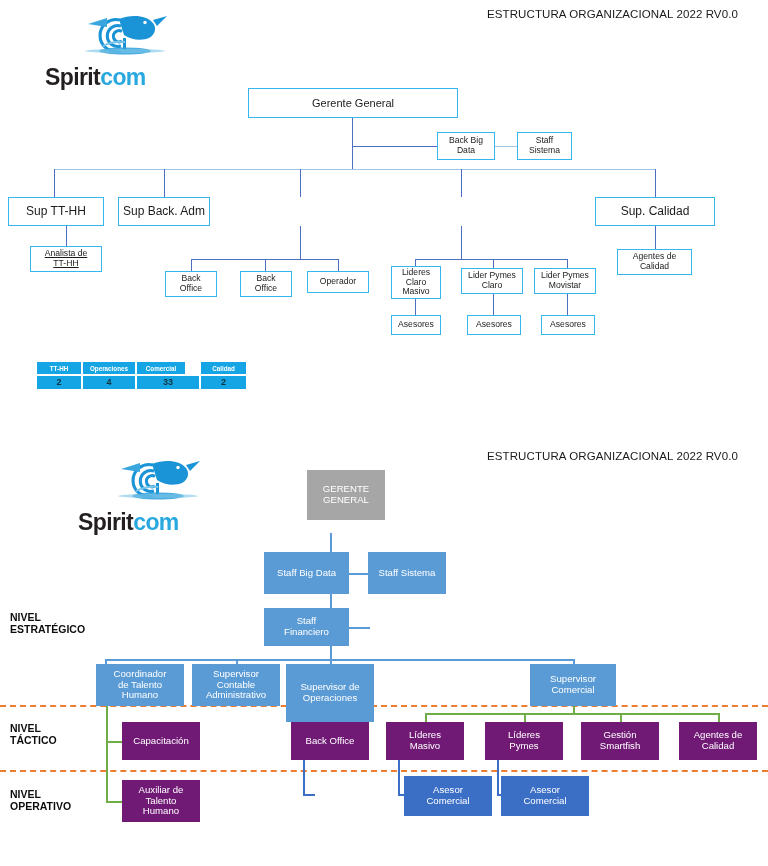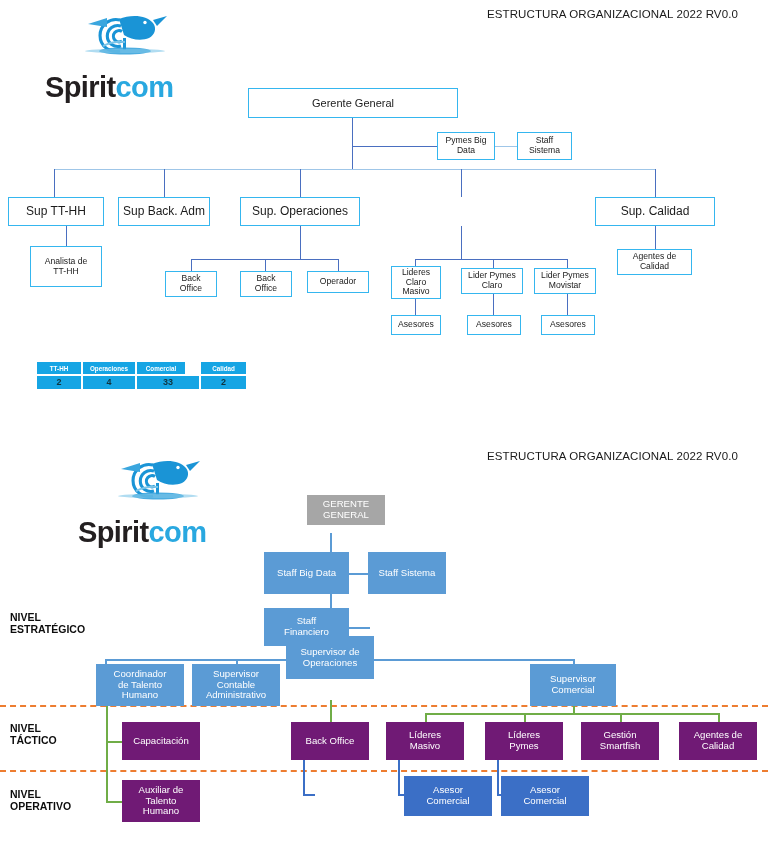--- a/index.html
+++ b/index.html
@@ -23,22 +23,22 @@
     letter-spacing: .1px;
     color: #1a1a1a;
     font-family: "Liberation Sans", sans-serif;
     white-space: nowrap;
   }
 
   
   .logo { position: absolute; }
   .logo-word {
     position: absolute;
-    left: 0; top: 61px;
-    font-size: 29px;
+    left: 0; top: 54px;
+    font-size: 23px;
     font-weight: 600;
     letter-spacing: -0.6px;
     white-space: nowrap;
     font-family: "Liberation Sans", sans-serif;
   }
   .logo-word .s1 { color: #231f20; }
   .logo-word .s2 { color: #29a8e0; }
 
   
   .c1box {
@@ -181,31 +181,30 @@
   <div class="ln v" style="left:493px; top:259px; height:9px;"></div>
   <div class="ln v" style="left:567px; top:259px; height:11px;"></div>
   <div class="ln v" style="left:415px; top:299px; height:16px;"></div>
   <div class="ln v" style="left:493px; top:294px; height:21px;"></div>
   <div class="ln v" style="left:567px; top:294px; height:21px;"></div>
 
   <div class="ln v" style="left:655px; top:226px; height:23px;"></div>
 
   <div class="c1box big" style="left:248px; top:88px; width:210px; height:30px;">Gerente General</div>
 
-  <div class="c1box" style="left:437px; top:132px; width:58px; height:28px; white-space:pre-line;">Pymes Big
+  <div class="c1box" style="left:437px; top:132px; width:58px; height:28px; white-space:pre-line;">Back Big
 Data</div>
   <div class="c1box" style="left:517px; top:132px; width:55px; height:28px; white-space:pre-line;">Staff
 Sistema</div>
 
   <div class="c1box mid" style="left:8px; top:197px; width:96px; height:29px;">Sup TT-HH</div>
   <div class="c1box mid" style="left:118px; top:197px; width:92px; height:29px;">Sup Back. Adm</div>
-  <div class="c1box mid" style="left:240px; top:197px; width:120px; height:29px;">Sup. Operaciones</div>
   <div class="c1box mid" style="left:595px; top:197px; width:120px; height:29px;">Sup. Calidad</div>
 
-  <div class="c1box" style="left:30px; top:246px; width:72px; height:41px; white-space:pre-line;">Analista de
+  <div class="c1box" style="left:30px; top:246px; width:72px; height:26px; white-space:pre-line;text-decoration:underline;">Analista de
 TT-HH</div>
 
   <div class="c1box" style="left:165px; top:271px; width:52px; height:26px; white-space:pre-line;">Back
 Office</div>
   <div class="c1box" style="left:240px; top:271px; width:52px; height:26px; white-space:pre-line;">Back
 Office</div>
   <div class="c1box" style="left:307px; top:271px; width:62px; height:22px;">Operador</div>
 
   <div class="c1box" style="left:391px; top:266px; width:50px; height:33px; white-space:pre-line;">Lideres
 Claro
@@ -297,35 +296,35 @@
   <div class="ln2 v green" style="left:718px; top:713px; height:10px;"></div>
   <div class="ln2 v green" style="left:573px; top:700px; height:13px;"></div>
 
   <div class="ln2 v dblue" style="left:303px; top:760px; height:35px;"></div>
   <div class="ln2 h dblue" style="left:303px; top:794px; width:12px;"></div>
   <div class="ln2 v dblue" style="left:398px; top:760px; height:35px;"></div>
   <div class="ln2 h dblue" style="left:398px; top:794px; width:12px;"></div>
   <div class="ln2 v dblue" style="left:497px; top:760px; height:35px;"></div>
   <div class="ln2 h dblue" style="left:497px; top:794px; width:12px;"></div>
 
-  <div class="c2box gray" style="left:307px; top:495px; width:78px; height:30px; white-space:pre-line;">GERENTE
+  <div class="c2box gray" style="left:307px; top:470px; width:78px; height:50px; white-space:pre-line;">GERENTE
 GENERAL</div>
 
   <div class="c2box blue" style="left:264px; top:552px; width:85px; height:42px;">Staff Big Data</div>
   <div class="c2box blue" style="left:368px; top:552px; width:78px; height:42px;">Staff Sistema</div>
   <div class="c2box blue" style="left:264px; top:608px; width:85px; height:38px; white-space:pre-line;">Staff
 Financiero</div>
 
   <div class="c2box blue" style="left:96px; top:664px; width:88px; height:42px; white-space:pre-line;">Coordinador
 de Talento
 Humano</div>
   <div class="c2box blue" style="left:192px; top:664px; width:88px; height:42px; white-space:pre-line;">Supervisor
 Contable
 Administrativo</div>
-  <div class="c2box blue" style="left:286px; top:636px; width:88px; height:43px; white-space:pre-line;">Supervisor de
+  <div class="c2box blue" style="left:286px; top:664px; width:88px; height:58px; white-space:pre-line;">Supervisor de
 Operaciones</div>
   <div class="c2box blue" style="left:530px; top:664px; width:86px; height:42px; white-space:pre-line;">Supervisor
 Comercial</div>
 
   <div class="c2box green" style="left:122px; top:722px; width:78px; height:38px;">Capacitación</div>
   <div class="c2box green" style="left:291px; top:722px; width:78px; height:38px;">Back Office</div>
   <div class="c2box green" style="left:386px; top:722px; width:78px; height:38px; white-space:pre-line;">Líderes
 Masivo</div>
   <div class="c2box green" style="left:485px; top:722px; width:78px; height:38px; white-space:pre-line;">Líderes
 Pymes</div>

